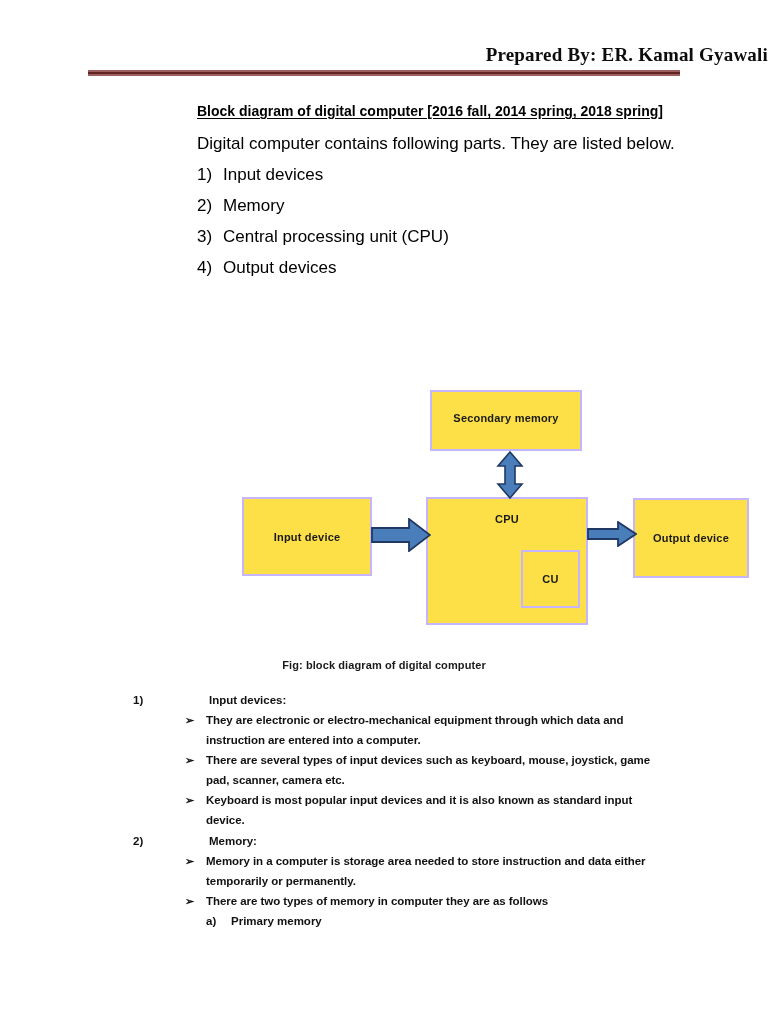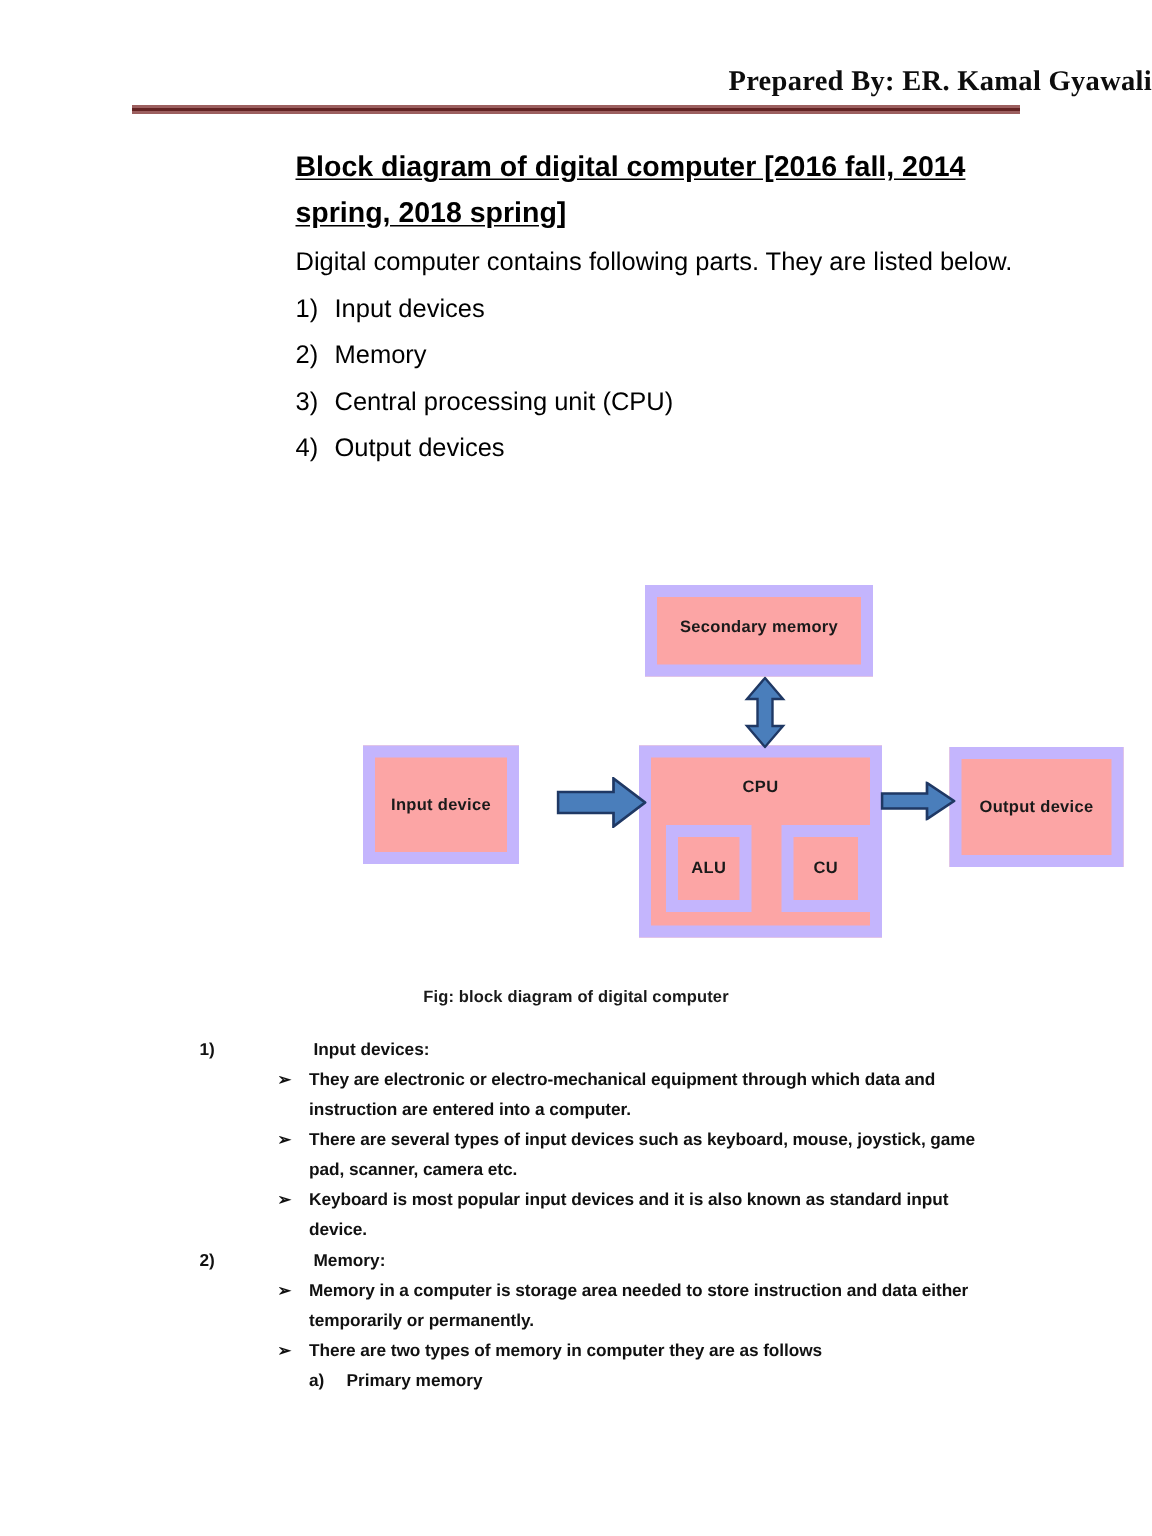--- a/index.html
+++ b/index.html
@@ -63,21 +63,21 @@
   }
 
   
   .doc-body {
     position: absolute;
     top: 96px;
     left: 197px;
     width: 490px;
   }
   .heading {
-    font-size: 19px;
+    font-size: 14px;
     font-weight: 700;
     line-height: 31px;
     text-decoration: underline;
     text-underline-offset: 2px;
     color: #000;
   }
   .intro {
     font-size: 17px;
     line-height: 31px;
     margin-top: 1px;
@@ -110,40 +110,40 @@
     position: absolute;
     top: 0;
     left: 0;
     width: 768px;
     height: 1024px;
     pointer-events: none;
   }
   .dbox {
     position: absolute;
     box-sizing: border-box;
-    border: 8px solid #c4b5fd;
-    background: #fca5a5;
+    border: 2px solid #c4b5fd;
+    background: #fde047;
     display: flex;
     align-items: center;
     justify-content: center;
     pointer-events: auto;
   }
   .dbox .dlabel {
     font-size: 11px;
     font-weight: 700;
     color: #1a1a1a;
     letter-spacing: 0.2px;
     text-align: center;
   }
   #box-secondary-memory { left: 430px; top: 390px; width: 152px; height: 61px; }
   #box-secondary-memory .dlabel { margin-top: -6px; }
   #box-cpu { left: 426px; top: 497px; width: 162px; height: 128px;
              align-items: flex-start; justify-content: center; }
   #box-cpu > .dlabel { margin-top: 14px; }
-  #box-input { left: 242px; top: 497px; width: 104px; height: 79px; }
+  #box-input { left: 242px; top: 497px; width: 130px; height: 79px; }
   #box-output { left: 633px; top: 498px; width: 116px; height: 80px; }
   #box-alu { left: 444px; top: 550px; width: 57px; height: 58px; }
   #box-cu  { left: 521px; top: 550px; width: 59px; height: 58px; }
 
   .arrow { position: absolute; pointer-events: auto; }
   #arrow-vertical { left: 495px; top: 451px; width: 30px; height: 48px; }
   #arrow-in       { left: 371px; top: 518px; width: 60px; height: 34px; }
   #arrow-out      { left: 587px; top: 521px; width: 50px; height: 26px; }
 
   .fig-caption {
@@ -241,23 +241,20 @@
 <div class="diagram">
 
   <div class="dbox" id="box-secondary-memory">
     <span class="dlabel">Secondary memory</span>
   </div>
 
   <div class="dbox" id="box-cpu">
     <span class="dlabel">CPU</span>
   </div>
 
-  <div class="dbox" id="box-alu">
-    <span class="dlabel">ALU</span>
-  </div>
 
   <div class="dbox" id="box-cu">
     <span class="dlabel">CU</span>
   </div>
 
   <div class="dbox" id="box-input">
     <span class="dlabel">Input device</span>
   </div>
 
   <div class="dbox" id="box-output">

